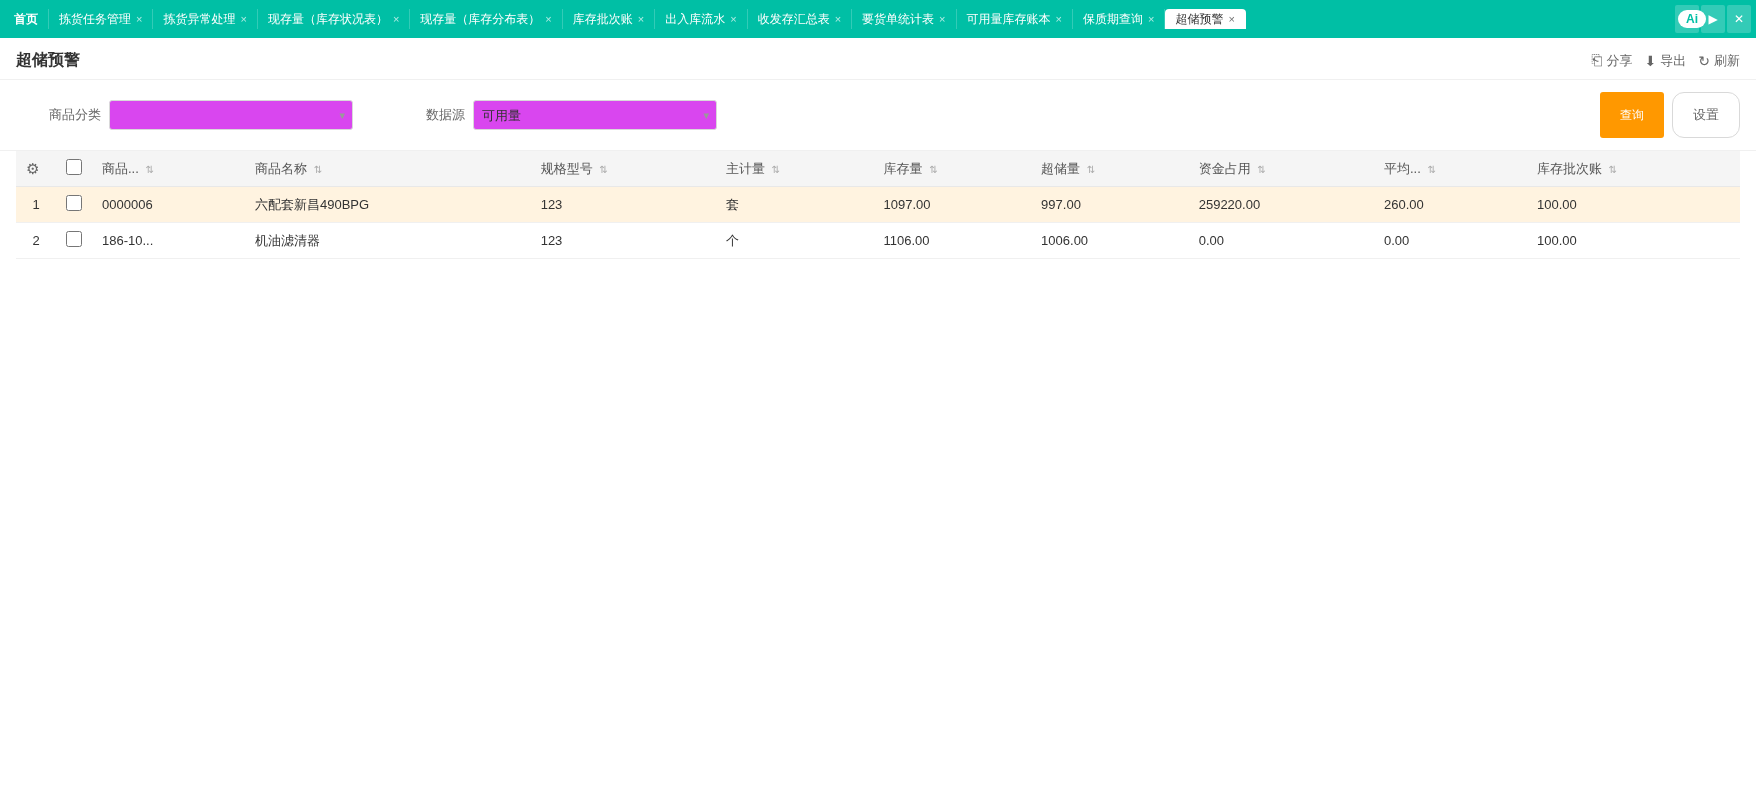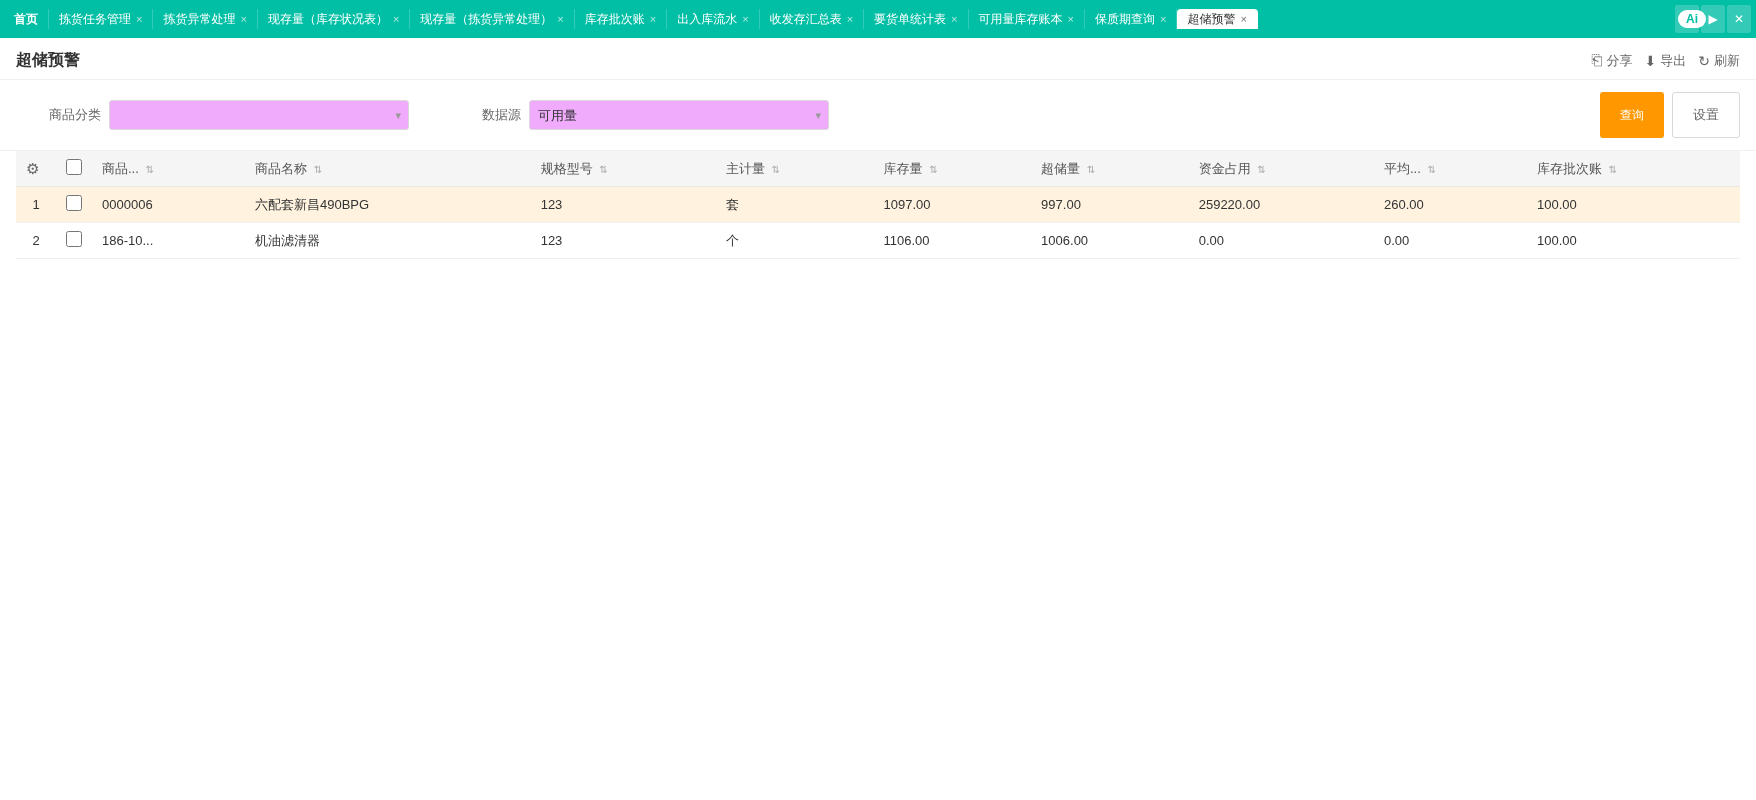--- a/index.html
+++ b/index.html
@@ -109,29 +109,29 @@
       align-items: center;
       gap: 8px;
       margin-left: 33px;
     }
     .filter-label {
       color: #666;
       white-space: nowrap;
       font-size: 13px;
     }
     .filter-select {
-      width: 300px;
+      width: 244px;
       height: 30px;
       border: 1px solid #d9d9d9;
       border-radius: 3px;
       padding: 0 30px 0 8px;
       font-size: 13px;
       color: #333;
       appearance: none;
-      background: #f0abfc;
+      background: #d946ef;
       cursor: pointer;
       position: relative;
     }
     .filter-select-wrapper {
       position: relative;
       display: inline-flex;
       align-items: center;
     }
     .filter-select-wrapper .chevron {
       position: absolute;
@@ -151,21 +151,21 @@
       border: none;
       border-radius: 3px;
       padding: 5px 20px;
       font-size: 12px;
       cursor: pointer;
     }
     .btn-settings {
       background: #fff;
       color: #666;
       border: 1px solid #d9d9d9;
-      border-radius: 3px;
+      border-radius: 12px;
       padding: 13px 20px;
       font-size: 13px;
       cursor: pointer;
     }
 
     
     .table-container {
       padding: 0 16px;
     }
     .data-table {
@@ -241,21 +241,21 @@
     </div>
     <div class="nav-tab">
       <span>拣货异常处理</span>
       <span class="close-x">×</span>
     </div>
     <div class="nav-tab">
       <span>现存量（库存状况表）</span>
       <span class="close-x">×</span>
     </div>
     <div class="nav-tab">
-      <span>现存量（拣货异常处理）</span>
+      <span>现存量（库存分布表）</span>
       <span class="close-x">×</span>
     </div>
     <div class="nav-tab">
       <span>库存批次账</span>
       <span class="close-x">×</span>
     </div>
     <div class="nav-tab">
       <span>出入库流水</span>
       <span class="close-x">×</span>
     </div>

